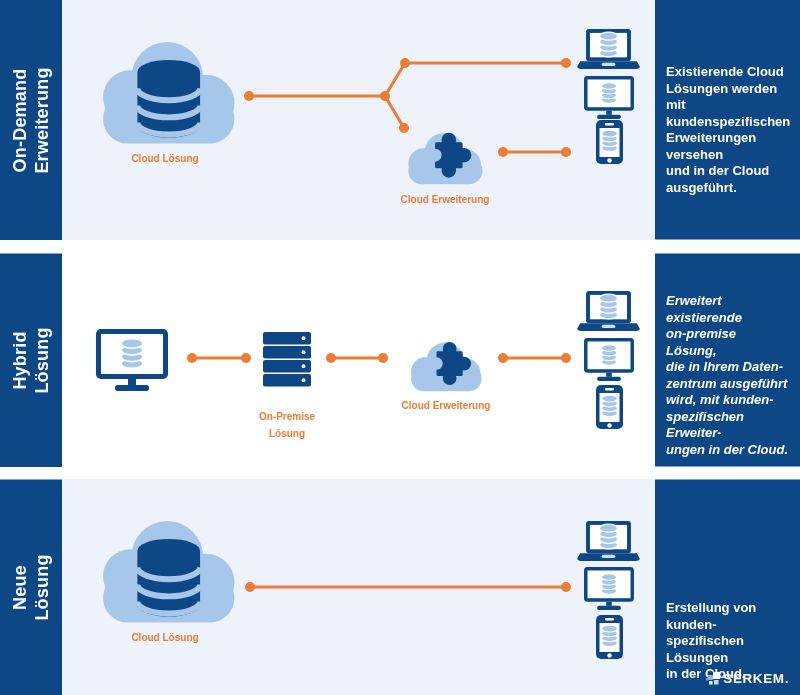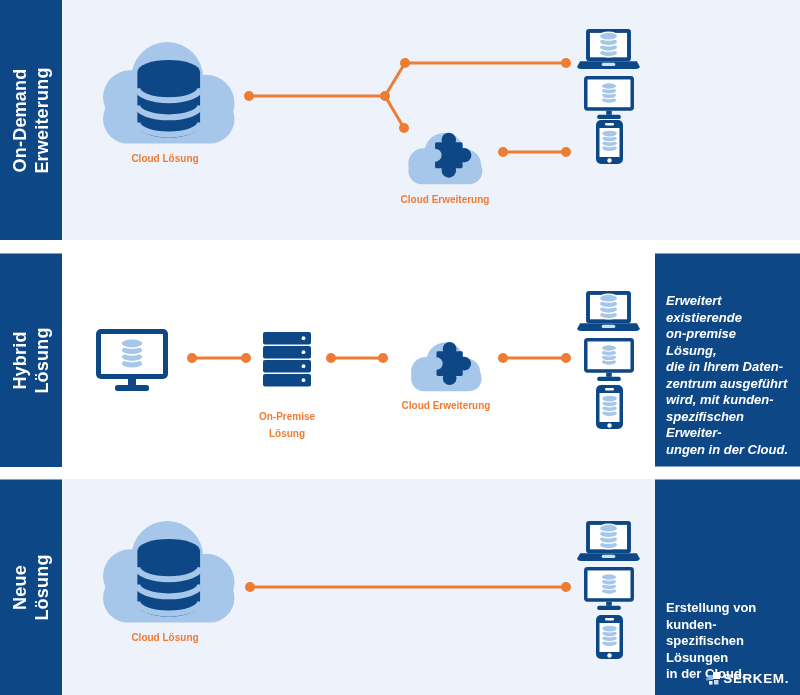--- a/index.html
+++ b/index.html
@@ -171,20 +171,29 @@
         <use href="#monitor"></use>
       </svg>
     <svg class="icon" style="left:596px;top:120px" width="27" height="44" viewBox="0 0 27 44">
         <use href="#phone"></use>
       </svg>
 
     <div class="sidebar">
       <div class="sidebar-text">On-Demand
 Erweiterung</div>
     </div>
+    <aside class="panel">
+      <div class="panel-text">Existierende Cloud
+Lösungen werden
+mit kundenspezifischen
+Erweiterungen
+versehen
+und in der Cloud
+ausgeführt.</div>
+    </aside>
   </section>
 
   <div class="gap1"></div>
 
   <section class="row row-b">
     <svg class="connect" width="800" height="214" viewBox="0 0 800 214">
       <line x1="192" y1="105" x2="246" y2="105"></line>
       <line x1="331" y1="105" x2="383" y2="105"></line>
       <line x1="503" y1="105" x2="566" y2="105"></line>
       <circle cx="192" cy="105" r="5"></circle>

